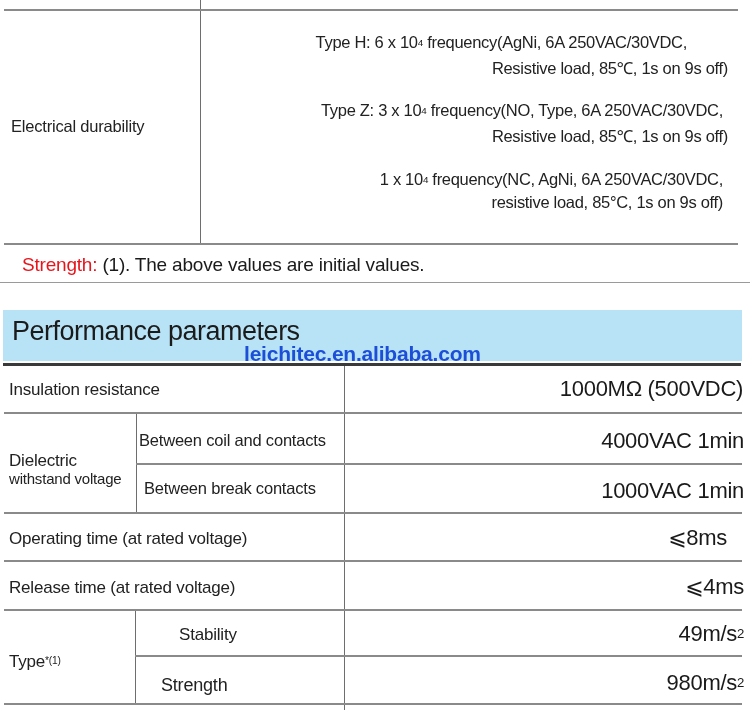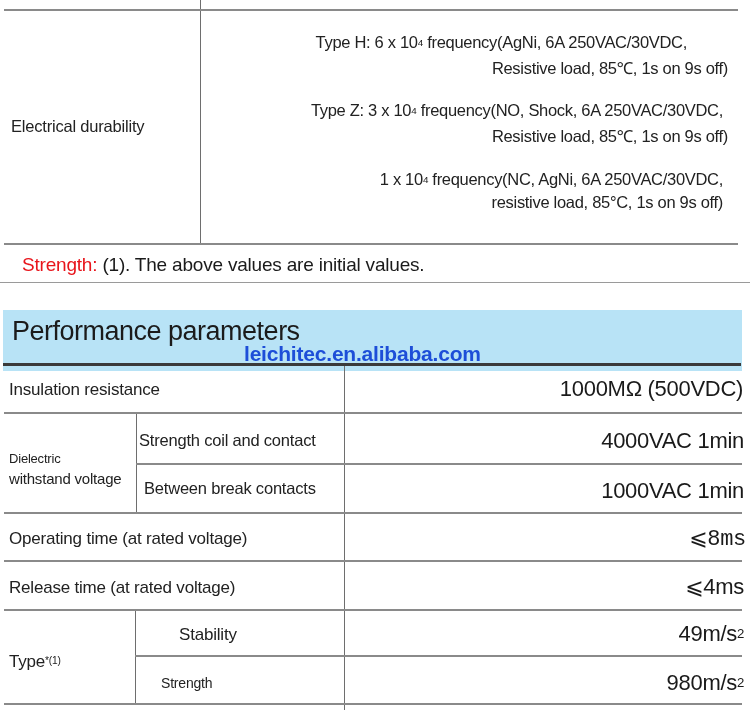--- a/index.html
+++ b/index.html
@@ -8,42 +8,42 @@
       font-family: "Liberation Sans", sans-serif; color: #1a1a1a;
     }
     .hline { position: absolute; height: 2px; background: #8a8a8a; }
     .vline { position: absolute; width: 1px; background: #6e6e6e; }
     .lbl { position: absolute; font-size: 16px; color: #222; white-space: nowrap; letter-spacing: -0.2px; }
     .val { position: absolute; font-size: 22px; color: #1a1a1a; white-space: nowrap; text-align: right; letter-spacing: -0.3px; }
     .dur { position: absolute; font-size: 16.5px; color: #222; white-space: nowrap; text-align: right; letter-spacing: -0.3px; }
     sup { font-size: 60%; line-height: 0; position: relative; top: -0.25em; vertical-align: baseline; }
     .remarks { position: absolute; left: 22px; top: 254px; font-size: 19px; white-space: nowrap; color: #1a1a1a; letter-spacing: -0.2px; }
     .remarks .red { color: #e8141b; }
-    .banner { position: absolute; left: 3px; top: 310px; width: 739px; height: 61px; background: #b8e3f6; }
+    .banner { position: absolute; left: 3px; top: 310px; width: 739px; height: 51px; background: #b8e3f6; }
     .banner-title { position: absolute; left: 9px; top: 6px; font-size: 27px; color: #1b1b1b; letter-spacing: -0.5px; white-space: nowrap; }
     .watermark { position: absolute; left: 244px; top: 342px; font-size: 21px; color: #1d4ed8; white-space: nowrap; letter-spacing: -0.2px; font-weight: bold; }
     .thick { position: absolute; left: 3px; top: 363px; width: 738px; height: 3px; background: #3a3a3a; }
   </style>
 </head>
 <body>
 
 <div>
   <div class="vline" style="left:200px; top:0; height:244px;"></div>
   <div class="hline" style="left:4px; top:9px; width:734px;"></div>
   <div class="hline" style="left:4px; top:243px; width:734px;"></div>
 
   <div class="lbl" style="left:11px; top:117px; font-size:16.5px;">Electrical durability</div>
 
   <div class="dur" style="right:63px; top:33px;">
     <span>Type H: 6 x 10</span><sup>4</sup><span> frequency(AgNi, 6A 250VAC/30VDC,</span>
   </div>
   <div class="dur" style="right:22px; top:56px;">Resistive load, 85℃, 1s on 9s off)</div>
 
   <div class="dur" style="right:27px; top:101px;">
-    <span>Type Z: 3 x 10</span><sup>4</sup><span> frequency(NO, Shock, 6A 250VAC/30VDC,</span>
+    <span>Type Z: 3 x 10</span><sup>4</sup><span> frequency(NO, Type, 6A 250VAC/30VDC,</span>
   </div>
   <div class="dur" style="right:22px; top:124px;">Resistive load, 85℃, 1s on 9s off)</div>
 
   <div class="dur" style="right:27px; top:170px;">
     <span>1 x 10</span><sup>4</sup><span> frequency(NC, AgNi, 6A 250VAC/30VDC,</span>
   </div>
   <div class="dur" style="right:27px; top:193px;">resistive load, 85°C, 1s on 9s off)</div>
 </div>
 
 <div class="remarks">
@@ -67,37 +67,37 @@
   <div class="hline" style="left:136px; top:463px; width:606px;"></div>
   <div class="hline" style="left:4px; top:512px; width:738px;"></div>
   <div class="hline" style="left:4px; top:560px; width:738px;"></div>
   <div class="hline" style="left:4px; top:609px; width:738px;"></div>
   <div class="hline" style="left:135px; top:655px; width:607px;"></div>
   <div class="hline" style="left:4px; top:703px; width:738px;"></div>
 
   <div class="lbl" style="left:9px; top:380px; font-size:17px;">Insulation resistance</div>
   <div class="val" style="right:7px; top:376px;">1000MΩ (500VDC)</div>
 
-  <div class="lbl" style="left:9px; top:451px; font-size:13px;">Dielectric</div>
+  <div class="lbl" style="left:9px; top:451px; font-size:17px;">Dielectric</div>
   <div class="lbl" style="left:9px; top:470px; font-size:15px;">withstand voltage</div>
-  <div class="lbl" style="left:139px; top:431px; font-size:16.5px;">Strength coil and contact</div>
+  <div class="lbl" style="left:139px; top:431px; font-size:16.5px;">Between coil and contacts</div>
   <div class="val" style="right:6px; top:428px;">4000VAC 1min</div>
   <div class="lbl" style="left:144px; top:479px; font-size:16.5px;">Between break contacts</div>
   <div class="val" style="right:6px; top:478px;">1000VAC 1min</div>
 
   <div class="lbl" style="left:9px; top:529px; font-size:17px;">Operating time (at rated voltage)</div>
-  <div class="val" style="right:4px; top:525px;font-family:Liberation Mono, monospace;">⩽8ms</div>
+  <div class="val" style="right:23px; top:525px;">⩽8ms</div>
 
   <div class="lbl" style="left:9px; top:578px; font-size:17px;">Release time (at rated voltage)</div>
   <div class="val" style="right:6px; top:574px;">⩽4ms</div>
 
   <div class="lbl" style="left:9px; top:652px; font-size:17px;">
     <span>Type</span><sup>*(1)</sup>
   </div>
   <div class="lbl" style="left:161px; top:625px; font-size:17px;margin-left:18px;">Stability</div>
   <div class="val" style="right:6px; top:621px;">
     <span>49m/s</span><sup>2</sup>
   </div>
-  <div class="lbl" style="left:161px; top:675px; font-size:14px;">Strength</div>
+  <div class="lbl" style="left:161px; top:675px; font-size:18px;">Strength</div>
   <div class="val" style="right:6px; top:670px;">
     <span>980m/s</span><sup>2</sup>
   </div>
 </div>
 
 </body></html>

